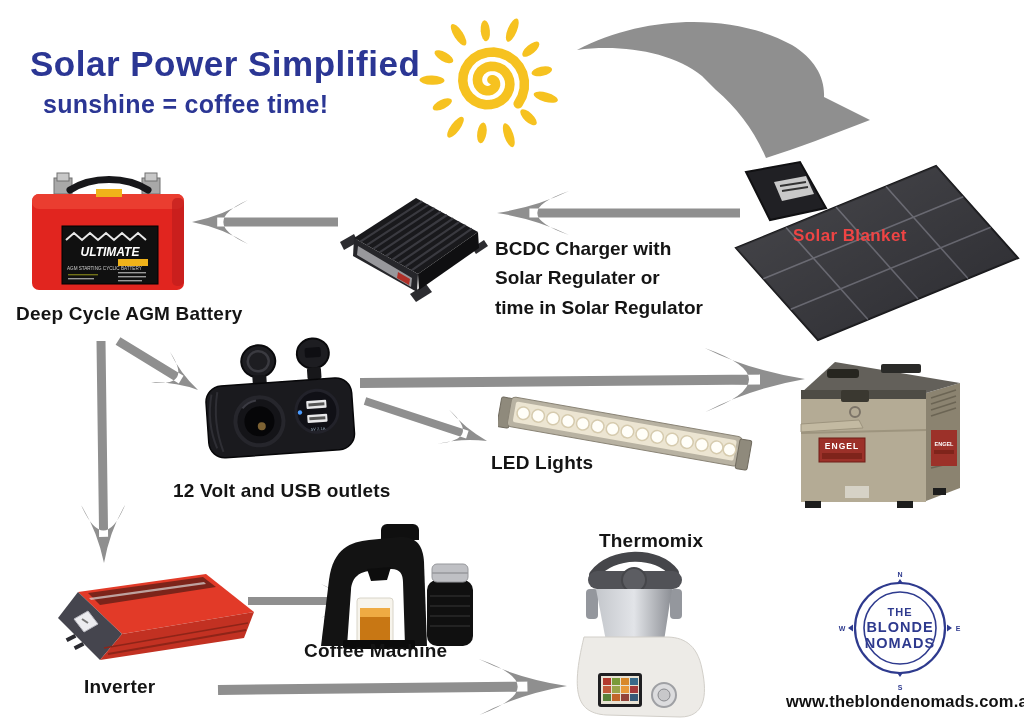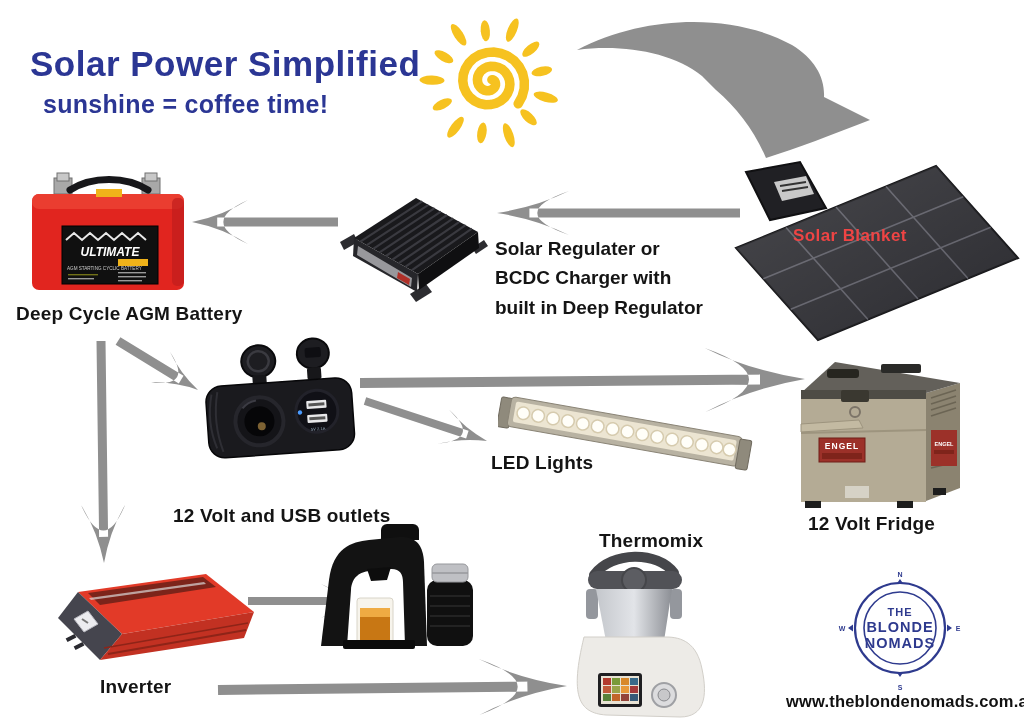--- a/index.html
+++ b/index.html
@@ -98,23 +98,23 @@
       <line x1="60.8" y1="75.2" x2="121.4" y2="33.8"></line>
       <line x1="67.2" y1="78.8" x2="127.6" y2="37.2"></line>
       <line x1="73.6" y1="82.4" x2="133.8" y2="40.6"></line>
     </g>
     <polygon points="16,50 80,86 79,104 15,68" fill="#26262a"></polygon>
     <polygon points="20,58 74,90 73,99 19,67" fill="#98989c"></polygon>
     <polygon points="60,84 72,91 71,97 59,90" fill="#b03028"></polygon>
     <polygon points="80,86 140,44 141,60 81,102" fill="#0f0f11"></polygon>
   </svg>
   <div class="reg-text">
+    <span>BCDC Charger with</span>
     <span>Solar Regulater or</span>
-    <span>BCDC Charger with</span>
-    <span>built in Deep Regulator</span>
+    <span>time in Solar Regulator</span>
   </div>
 
   <svg class="abs art" style="left:26px;top:168px" width="164" height="130" viewBox="0 0 164 130">
     <rect x="28" y="10" width="18" height="16" fill="#a8a8a8" stroke="#707070"></rect>
     <rect x="31" y="5" width="12" height="8" fill="#c8c8c8" stroke="#707070"></rect>
     <rect x="116" y="10" width="18" height="16" fill="#a8a8a8" stroke="#707070"></rect>
     <rect x="119" y="5" width="12" height="8" fill="#c8c8c8" stroke="#707070"></rect>
     <path d="M44 22 C66 8 100 8 122 22" stroke="#17171a" stroke-width="7" fill="none" stroke-linecap="round"></path>
     <rect x="6" y="26" width="152" height="96" rx="7" fill="#e1251f"></rect>
     <rect x="6" y="26" width="152" height="15" rx="7" fill="#ea3d30"></rect>
@@ -150,21 +150,21 @@
       <path d="M44 76 a22 22 0 0 1 14 -7" stroke="#3c3c44" stroke-width="2" fill="none"></path>
       <circle cx="118" cy="84" r="21" fill="#101016" stroke="#22222a" stroke-width="3"></circle>
       <rect x="108" y="73" width="20" height="8" rx="1" fill="#e8e8ea"></rect>
       <rect x="110" y="75.5" width="16" height="3" fill="#555"></rect>
       <rect x="108" y="87" width="20" height="8" rx="1" fill="#e8e8ea"></rect>
       <rect x="110" y="89.5" width="16" height="3" fill="#555"></rect>
       <circle cx="101" cy="84" r="2.2" fill="#4a9bff"></circle>
       <text x="118" y="103" text-anchor="middle" font-size="4" fill="#9ab0c0">5V 2.1A</text>
     </g>
   </svg>
-  <div class="lbl" style="left:173px;top:505px;width:220px">12 Volt and USB outlets</div>
+  <div class="lbl" style="left:173px;top:480px;width:220px">12 Volt and USB outlets</div>
 
   <svg class="abs art" style="left:498px;top:388px" width="272" height="90" viewBox="0 0 272 90">
     <g transform="rotate(10 10 20)">
       <rect x="2" y="10" width="12" height="30" rx="2" fill="#8f8a7c" stroke="#6f6a5e"></rect>
       <rect x="12" y="8" width="234" height="30" rx="4" fill="#b8b2a2" stroke="#8a8476"></rect>
       <rect x="17" y="12" width="224" height="21" rx="2" fill="#ece5d2"></rect>
       <g fill="#fffef8" stroke="#d6cbae" stroke-width="1.5">
         <circle cx="26" cy="22.5" r="6.3"></circle>
           <circle cx="41.1" cy="22.5" r="6.3"></circle>
         <circle cx="56.2" cy="22.5" r="6.3"></circle>
@@ -211,56 +211,56 @@
     <text x="49" y="111" text-anchor="middle" font-size="8.5" font-weight="bold" fill="#ffffff" letter-spacing="1">ENGEL</text>
     <rect x="29" y="115" width="40" height="6" fill="#7f241b"></rect>
     <rect x="138" y="92" width="26" height="36" fill="#9c3129"></rect>
     <text x="151" y="108" text-anchor="middle" font-size="5.5" font-weight="bold" fill="#ffffff">ENGEL</text>
     <rect x="141" y="112" width="20" height="4" fill="#7f241b"></rect>
     <rect x="52" y="148" width="24" height="12" fill="#d6d2c6"></rect>
     <rect x="12" y="163" width="16" height="7" fill="#1d1d1d"></rect>
     <rect x="104" y="163" width="16" height="7" fill="#1d1d1d"></rect>
     <rect x="140" y="150" width="13" height="7" fill="#1d1d1d"></rect>
   </svg>
-  <div class="lbl" style="left:808px;top:513px;width:140px">12 Volt Fridge</div>
 
   <svg class="abs art" style="left:48px;top:562px" width="215" height="112" viewBox="0 0 215 112">
     <polygon points="30,30 158,12 206,50 74,72" fill="#e23a28"></polygon>
     <polygon points="40,31 155,15 168,25 52,43" fill="#7c241a"></polygon>
     <polygon points="41,36 156,20 158,22 43,38" fill="#d8d8d8" opacity=".7"></polygon>
     <polygon points="10,56 30,30 74,72 52,98" fill="#45454e"></polygon>
     <polygon points="26,57 40,49 50,62 36,70" fill="#ececf0" stroke="#b8b8c0"></polygon>
     <line x1="34" y1="57" x2="40" y2="61" stroke="#777" stroke-width="2"></line>
     <rect x="18" y="74" width="10" height="4" fill="#2a2a30" transform="rotate(-28 23 76)"></rect>
     <rect x="26" y="82" width="10" height="4" fill="#2a2a30" transform="rotate(-28 31 84)"></rect>
     <polygon points="52,98 74,72 206,50 196,76" fill="#c23122"></polygon>
     <line x1="60" y1="92" x2="198" y2="68" stroke="#8e2418" stroke-width="2"></line>
     <line x1="56" y1="86" x2="200" y2="61" stroke="#8e2418" stroke-width="1.5"></line>
   </svg>
-  <div class="lbl" style="left:100px;top:676px;width:110px">Inverter</div>
+  <div class="lbl" style="left:84px;top:676px;width:110px">Inverter</div>
 
   <svg class="abs art" style="left:303px;top:518px" width="185" height="134" viewBox="0 0 185 134">
     <path d="M84 6 h26 a6 6 0 0 1 6 6 v10 h-38 v-10 a6 6 0 0 1 6 -6 z" fill="#0f0f0f"></path>
     <path d="M18 128 L26 62 C30 30 48 24 66 22 L96 19 C114 18 120 28 121 44 L124 128 Z" fill="#131313"></path>
     <path d="M44 128 L48 72 C49 58 58 54 66 53 L86 51 C97 50 100 56 100 64 L102 128 Z" fill="#ffffff"></path>
     <polygon points="64,51 88,49 84,62 68,63" fill="#0d0d0d"></polygon>
     <rect x="54" y="80" width="36" height="46" rx="3" fill="#f7f4ec" stroke="#d8d4c8"></rect>
     <rect x="57" y="90" width="30" height="32" fill="#c87714"></rect>
     <rect x="57" y="90" width="30" height="9" fill="#efab43"></rect>
     <rect x="40" y="122" width="72" height="9" rx="2" fill="#0b0b0b"></rect>
     <rect x="124" y="62" width="46" height="66" rx="10" fill="#101010"></rect>
     <g stroke="#2a2a2a" stroke-width="1.5">
       <line x1="127" y1="78" x2="167" y2="78"></line>
         <line x1="127" y1="88" x2="167" y2="88"></line>
       <line x1="127" y1="98" x2="167" y2="98"></line>
         <line x1="127" y1="108" x2="167" y2="108"></line>
     </g>
     <rect x="129" y="46" width="36" height="18" rx="5" fill="#bfc0c4" stroke="#97989c"></rect>
     <line x1="129" y1="55" x2="165" y2="55" stroke="#97989c" stroke-width="1.5"></line>
   </svg>
+  <div class="lbl" style="left:304px;top:640px;width:170px">Coffee Machine</div>
 
   <div class="lbl" style="left:599px;top:530px;width:130px">Thermomix</div>
   <svg class="abs art" style="left:562px;top:545px" width="165" height="178" viewBox="0 0 165 178">
     <defs>
       <linearGradient id="steel" x1="0" y1="0" x2="1" y2="0">
         <stop offset="0" stop-color="#c4c7cc"></stop>
           <stop offset=".5" stop-color="#e2e4e8"></stop>
         <stop offset="1" stop-color="#8c8f95"></stop>
       </linearGradient>
     </defs>

